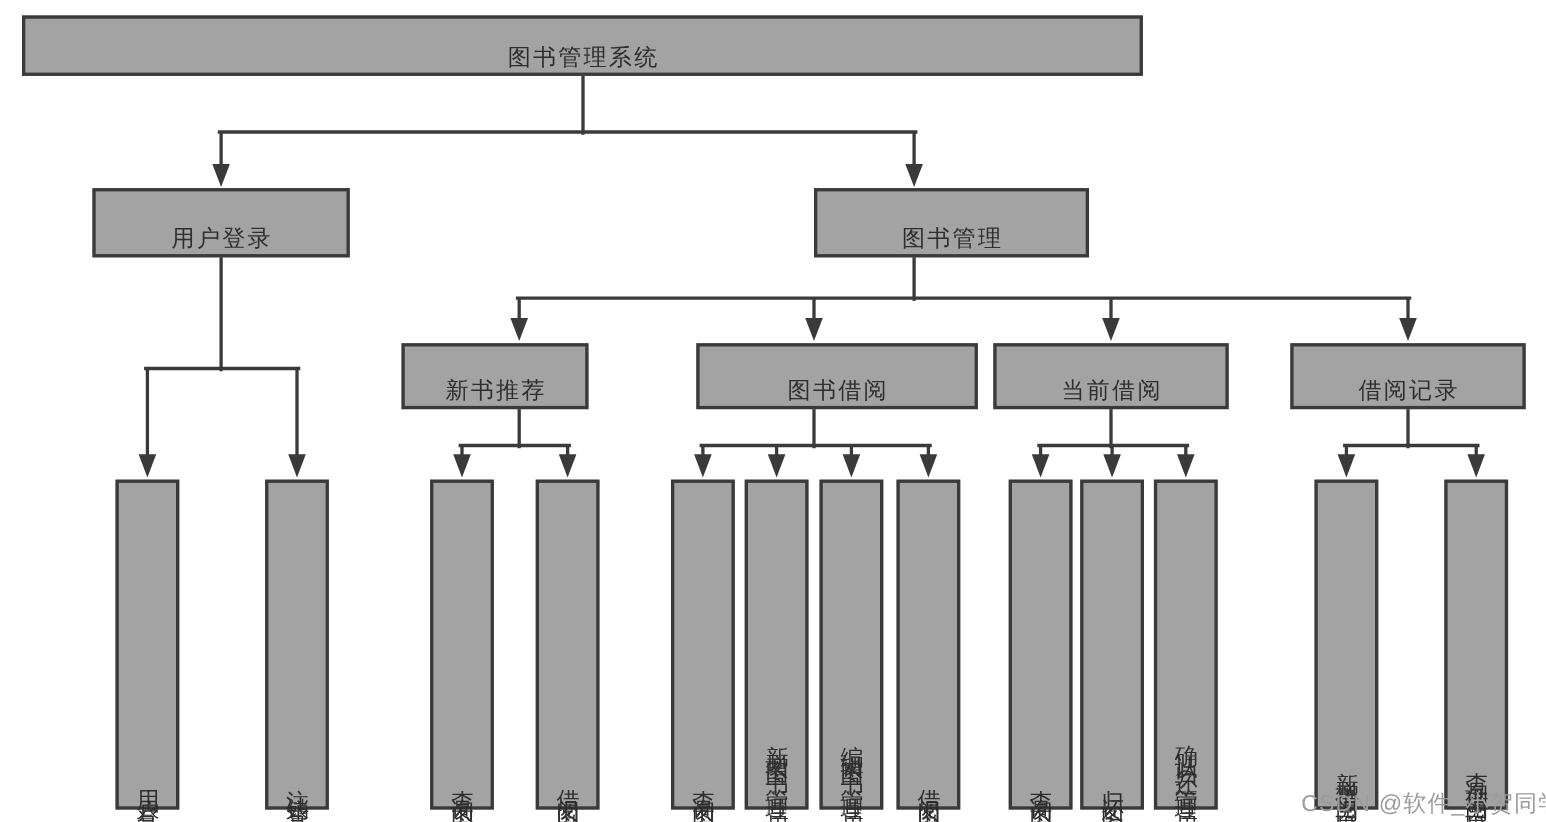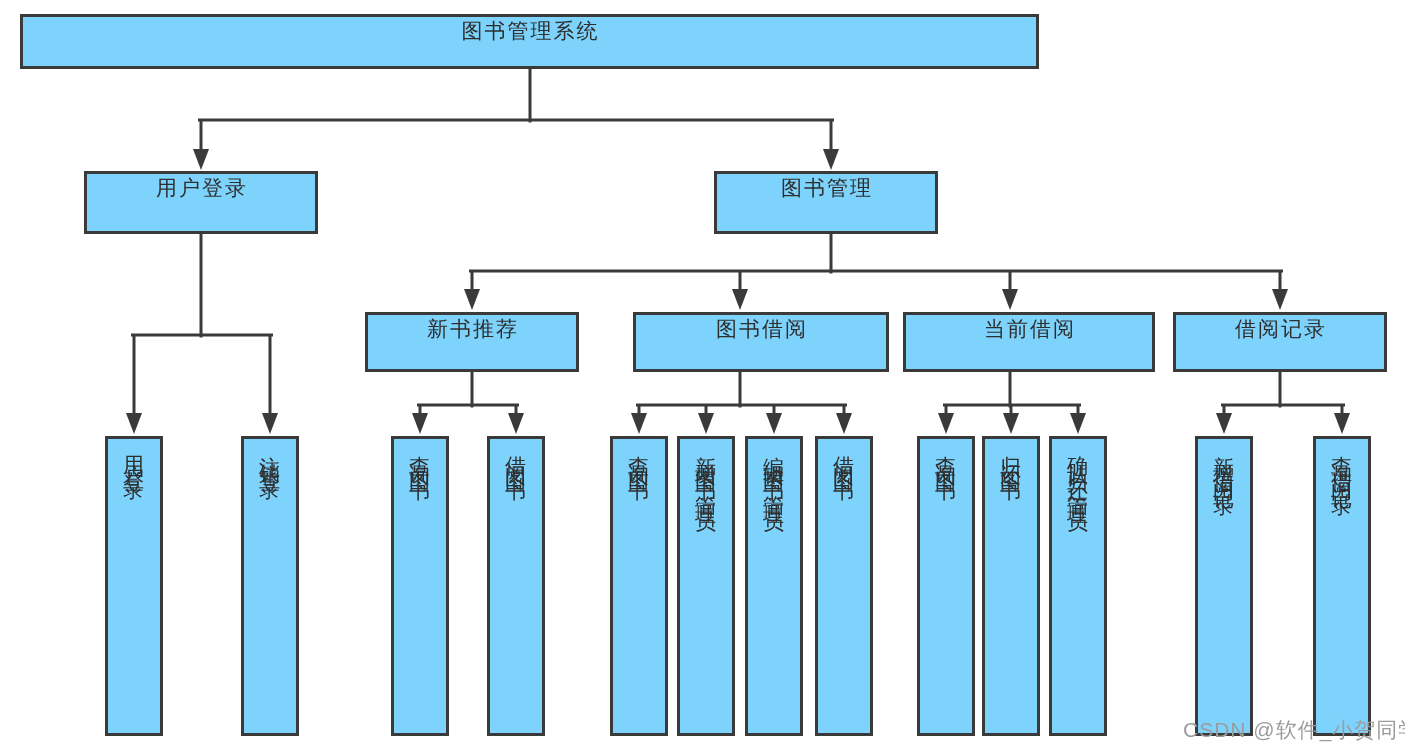--- a/index.html
+++ b/index.html
@@ -12,23 +12,23 @@
   }
   #wires {
     position: absolute; left: 0; top: 0;
     width: 1405px; height: 747px;
     z-index: 1;
   }
   .box, .vbox {
     position: absolute;
     box-sizing: border-box;
     border: 3px solid #3a3a3a;
-    background: #7dd3fc;
+    background: #a3a3a3;
     display: flex;
-    align-items: flex-start;
+    align-items: flex-end;
     justify-content: center;
     color: #2e2e2e;
     z-index: 2;
   }
   .box {
     font-size: 21px;
     letter-spacing: 2px;
     text-indent: 2px;
   }
   .vbox .vtext {
@@ -121,31 +121,31 @@
     </g>
   </svg>
 
 <div class="box" style="left:20px;top:14px;width:1019px;height:55px">
   <span>图书管理系统</span>
 </div>
 
 <div class="box" style="left:84px;top:171px;width:234px;height:63px">
   <span>用户登录</span>
 </div>
-<div class="box" style="left:714px;top:171px;width:224px;height:63px">
+<div class="box" style="left:740px;top:171px;width:250px;height:63px">
   <span>图书管理</span>
 </div>
 
-<div class="box" style="left:365px;top:312px;width:214px;height:60px">
+<div class="box" style="left:365px;top:312px;width:170px;height:60px">
   <span>新书推荐</span>
 </div>
 <div class="box" style="left:633px;top:312px;width:256px;height:60px">
   <span>图书借阅</span>
 </div>
-<div class="box" style="left:903px;top:312px;width:252px;height:60px">
+<div class="box" style="left:903px;top:312px;width:214px;height:60px">
   <span>当前借阅</span>
 </div>
 <div class="box" style="left:1173px;top:312px;width:214px;height:60px">
   <span>借阅记录</span>
 </div>
 
 <div class="vbox" style="left:105px;top:436px;width:58px;height:300px">
   <span class="vtext">用户登录</span>
 </div>
 <div class="vbox" style="left:241px;top:436px;width:58px;height:300px">

